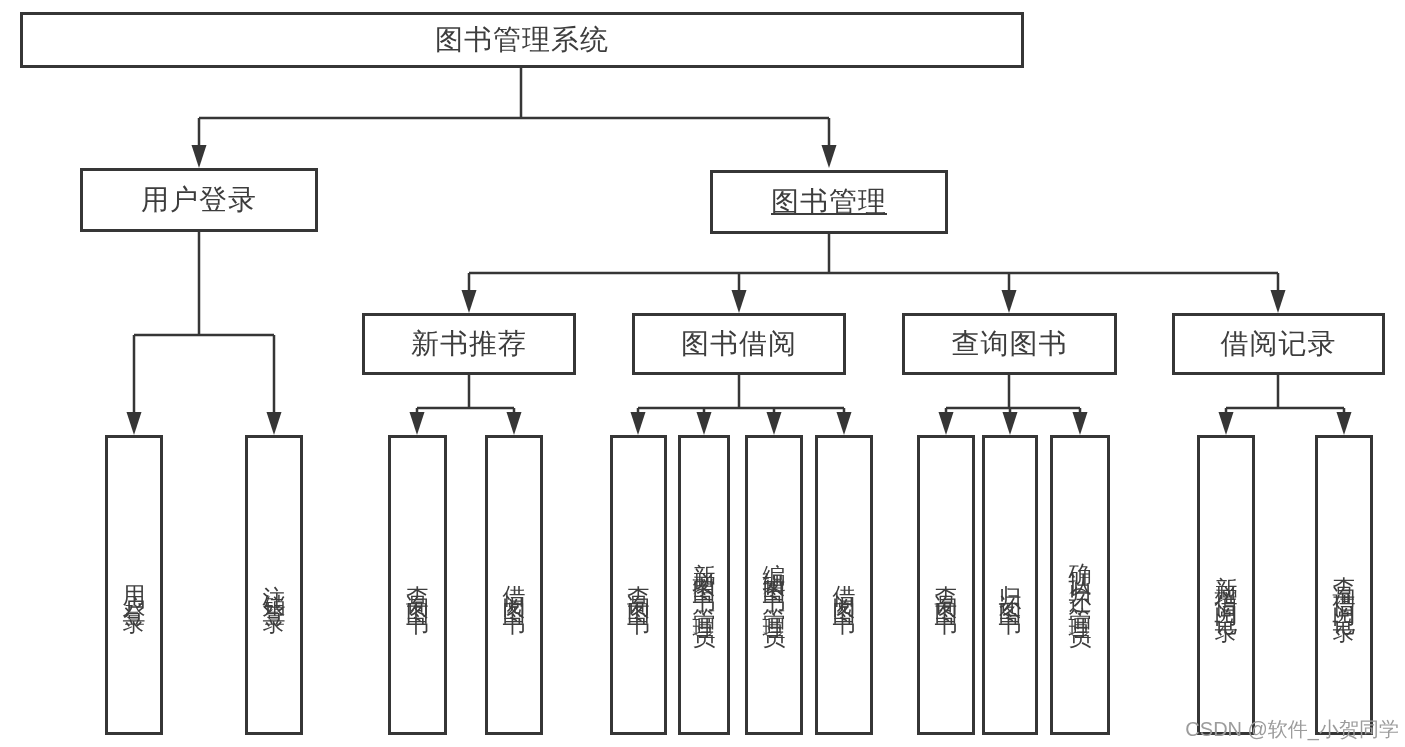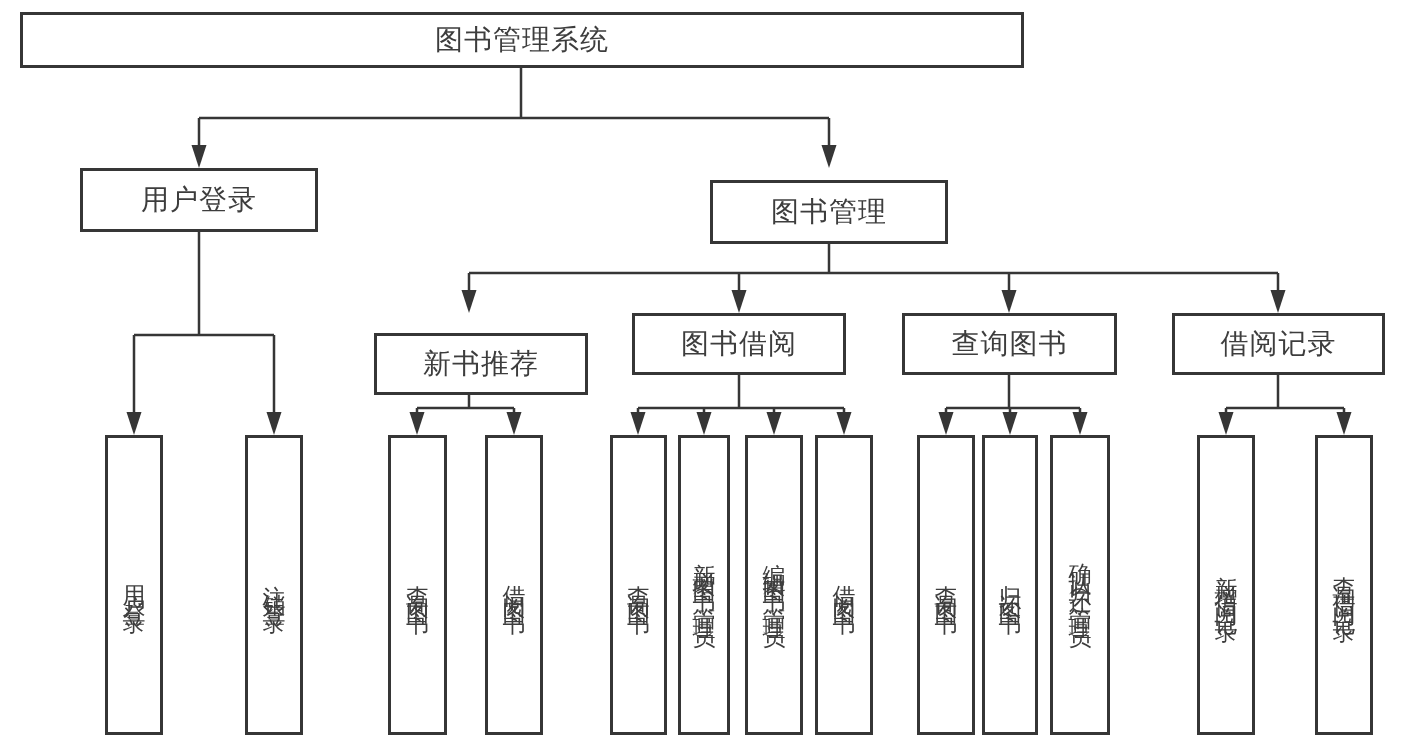--- a/index.html
+++ b/index.html
@@ -29,22 +29,22 @@
   .leaf .vlabel {
     writing-mode:vertical-rl;
     font-size:23px;
     letter-spacing:9px;
     line-height:1;
     white-space:nowrap;
   }
   
   #node-root            { left:20px;   top:12px;  width:1004px; height:56px; }
   #node-user-login      { left:80px;   top:168px; width:238px;  height:64px; }
-  #node-book-management { left:710px;  top:180px; width:238px;  height:64px; }
-  #node-new-book-rec    { left:374px;  top:313px; width:214px;  height:62px;margin-top:20px; }
+  #node-book-management { left:710px;  top:170px; width:238px;  height:64px;text-decoration:underline; }
+  #node-new-book-rec    { left:362px;  top:313px; width:214px;  height:62px; }
   #node-book-borrow     { left:632px;  top:313px; width:214px;  height:62px;justify-content:center; }
   #node-current-borrow  { left:902px;  top:313px; width:215px;  height:62px; }
   #node-borrow-records  { left:1172px; top:313px; width:213px;  height:62px; }
   .leaf { top:435px; height:300px; }
   #leaf-user-login      { left:105px;  width:58px; }
   #leaf-logout          { left:245px;  width:58px; }
   #leaf-nb-query        { left:388px;  width:59px; }
   #leaf-nb-borrow       { left:485px;  width:58px; }
   #leaf-bw-query        { left:610px;  width:57px; }
   #leaf-bw-add          { left:678px;  width:52px; }
@@ -168,13 +168,14 @@
   <div class="box leaf" id="leaf-cu-confirm">
     <span class="vlabel">确认归还（管理员）</span>
   </div>
   <div class="box leaf" id="leaf-rec-add">
     <span class="vlabel">新增借阅记录</span>
   </div>
   <div class="box leaf" id="leaf-rec-query">
     <span class="vlabel">查询借阅记录</span>
   </div>
 
+  <div id="watermark">CSDN @软件_小贺同学</div>
 </div>
 
 </body></html>

